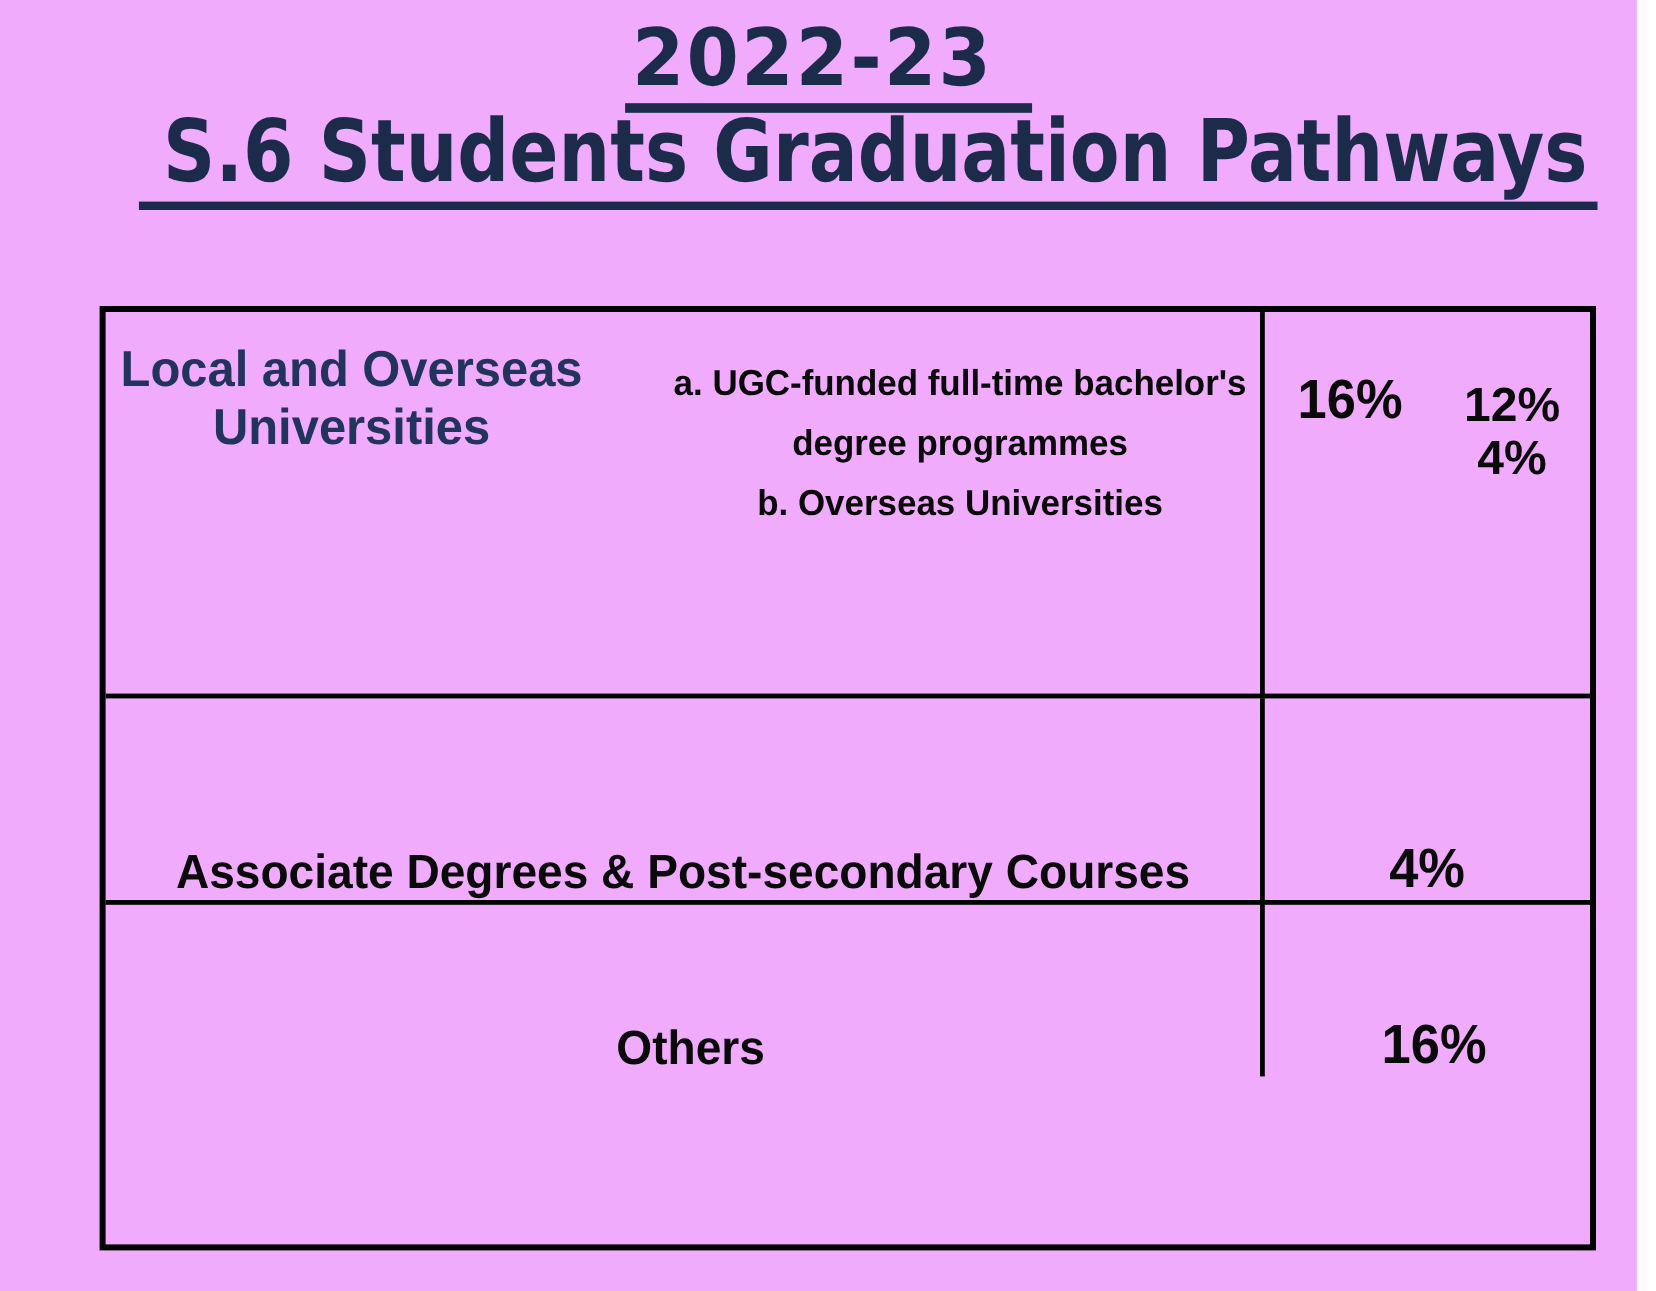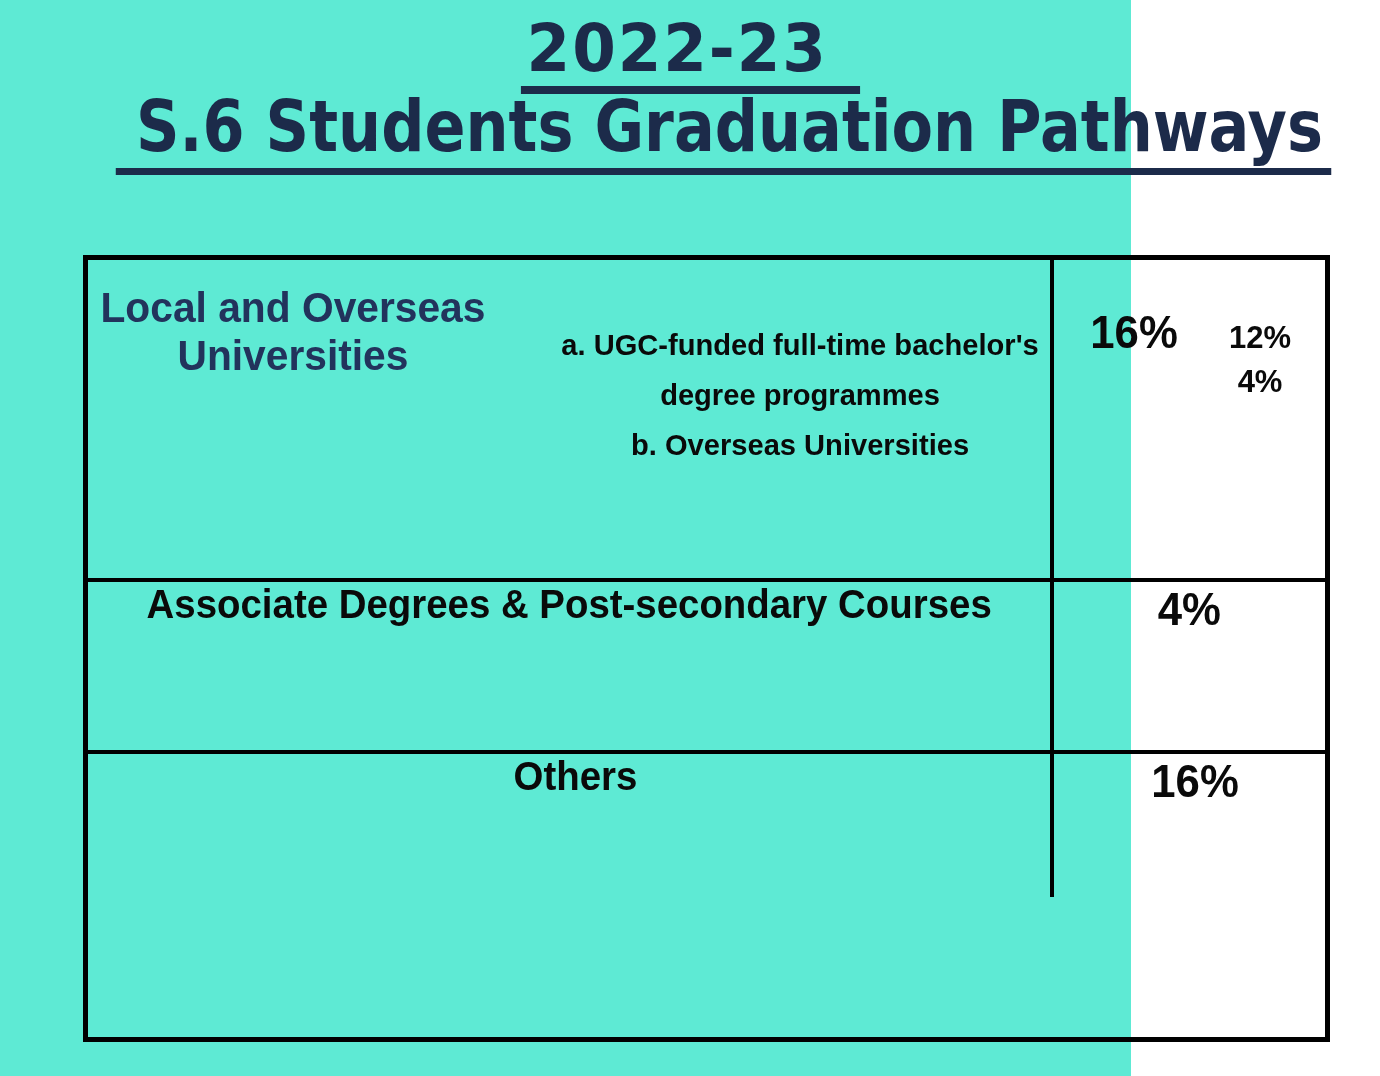--- a/index.html
+++ b/index.html
@@ -6,23 +6,23 @@
     margin: 0;
     padding: 0;
     background: #ffffff;
     width: 1380px;
     height: 1076px;
     overflow: hidden;
     font-family: "Liberation Sans", sans-serif;
   }
   .page {
     position: relative;
-    width: 1131px;
+    width: 1364px;
     height: 1076px;
-    background: #5eead4;
+    background: #f0abfc;
   }
 
   
   .title-wrap {
     position: absolute;
     left: 0;
     width: 1380px;
     text-align: center;
     white-space: nowrap;
   }
@@ -62,21 +62,21 @@
     box-sizing: border-box;
     border: 5px solid #000000;
     display: grid;
     grid-template-columns: 1fr 271px;
     grid-template-rows: 322px 172px 143px auto;
   }
   .cell {
     box-sizing: border-box;
     border-bottom: 4px solid #000000;
     display: flex;
-    align-items: flex-start;
+    align-items: flex-end;
     justify-content: center;
     text-align: center;
   }
   .cell.last { border-bottom: none; padding-left: 12px; }
   .cell.c1 { border-right: 4px solid #000000; }
 
   .label-navy {
     font-size: 42px;
     font-weight: bold;
     color: #22335c;
@@ -109,33 +109,33 @@
     align-items: center;
     justify-content: center;
   }
   .dash-line {
     height: 8px;
     background: repeating-linear-gradient(to right, #0d0d0d 0px, #0d0d0d 18px, transparent 18px, transparent 26px);
   }
   .dash-c1 { margin: 0 26px 0 26px; }
   .dash-c2 { margin: 0 25px 0 24px; }
   .split-sub {
-    margin-top: 60px;
+    margin-top: 35px;
     text-align: center;
   }
   .sub-label {
     font-size: 30px;
     line-height: 50px;
     font-weight: bold;
     color: #0a0a0a;
     transform: scaleX(0.97);
   }
   .split-sub-vals { margin-top: 56px; }
   .sub-val {
-    font-size: 31px;
+    font-size: 40px;
     line-height: 44px;
     font-weight: bold;
     color: #0a0a0a;
   }
 </style>
 </head>
 <body>
 
 <div class="page">
 

